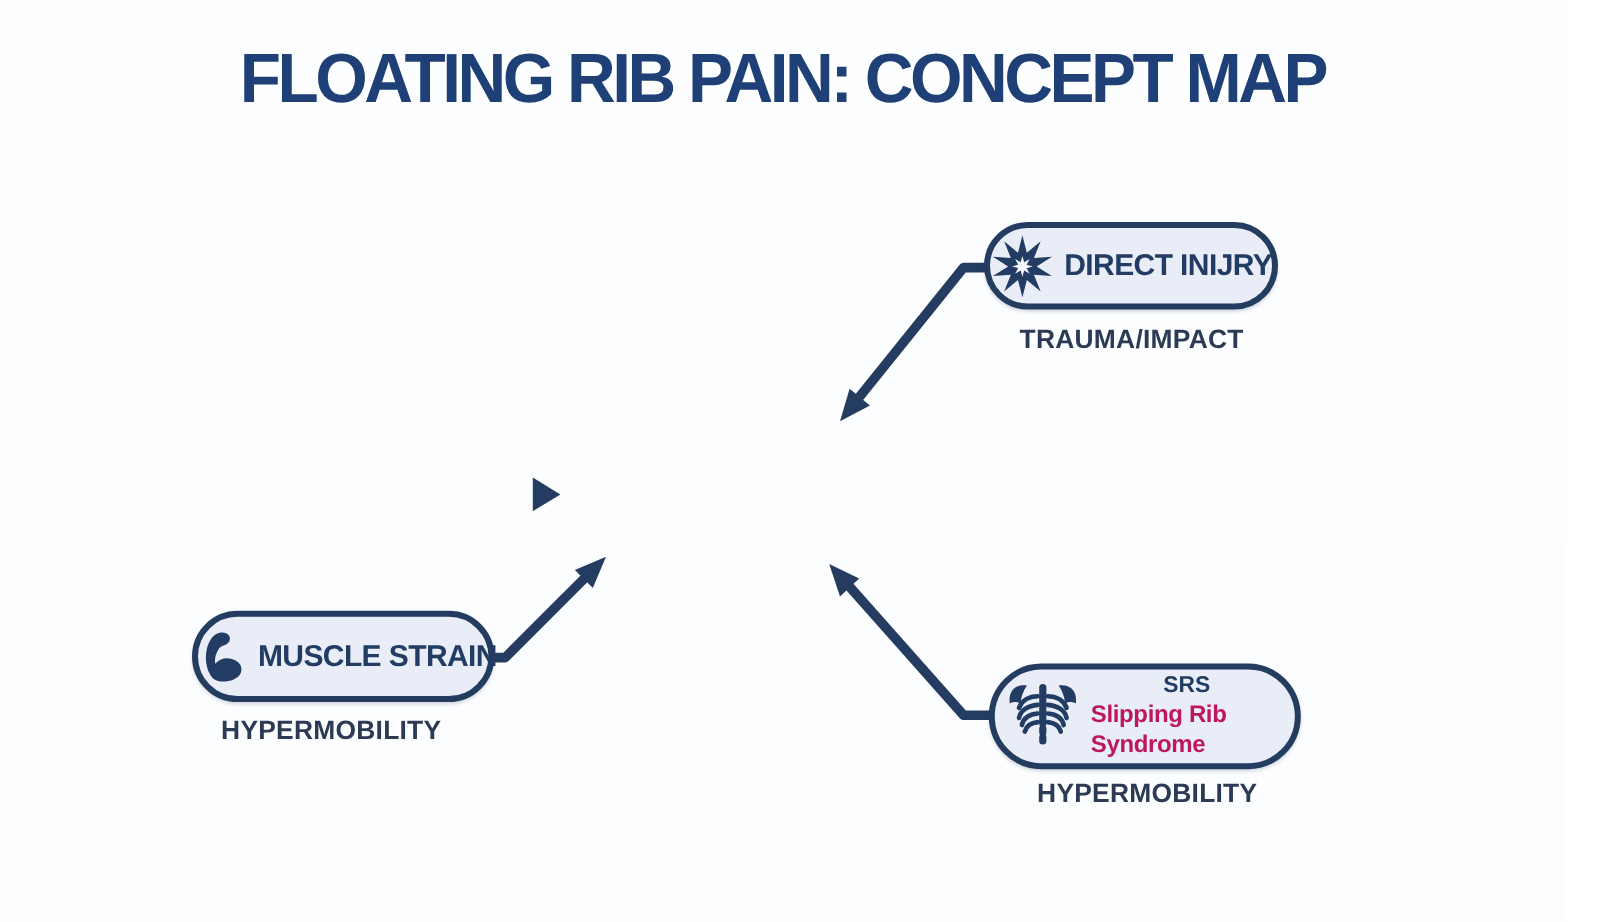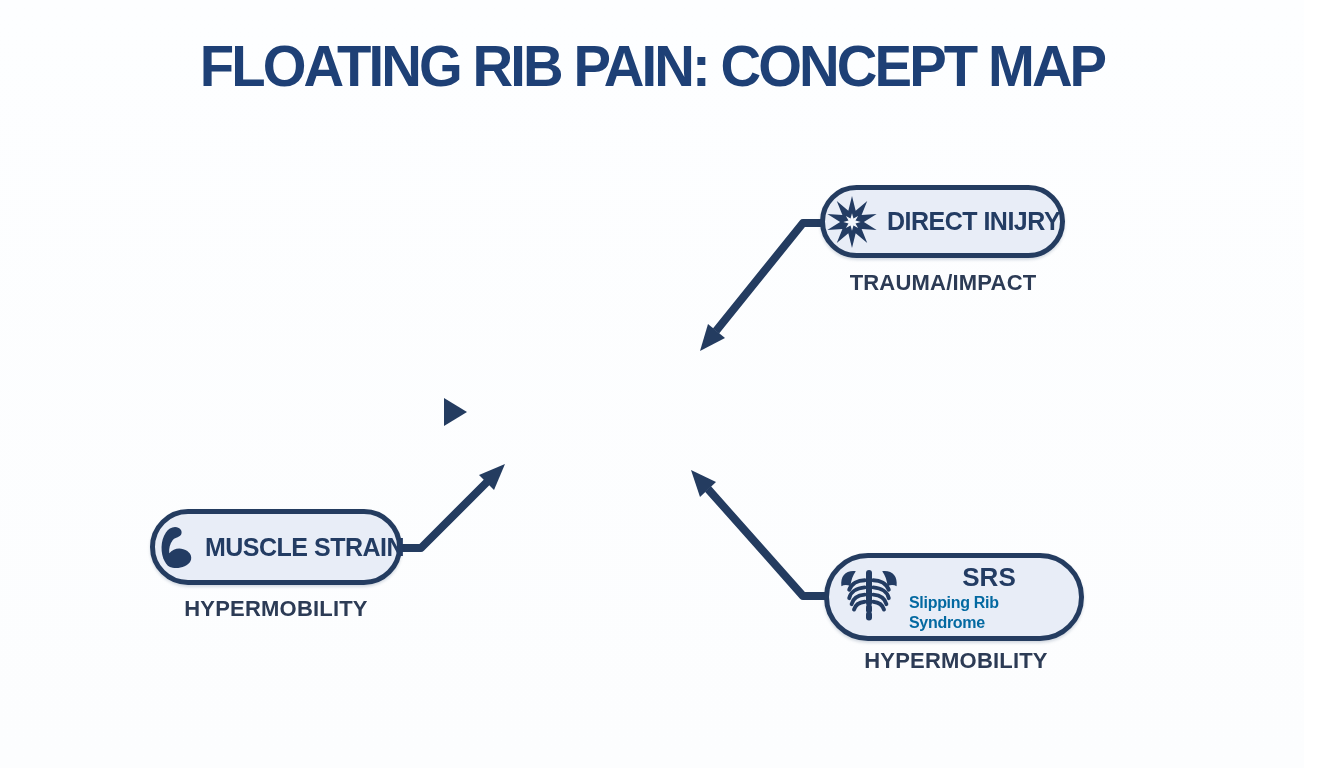--- a/index.html
+++ b/index.html
@@ -20,26 +20,26 @@
     background:#e8edf7;border:5px solid #243c60;border-radius:999px;
     box-shadow:0 2px 3px rgba(30,55,95,.18);
     color:#233c63;box-sizing:border-box;
   }
   .node .icon{display:flex;align-items:center;justify-content:center;flex:0 0 auto;}
   .node .label{font-weight:bold;white-space:nowrap;}
   .node-rib-pain{left:464px;top:353px;width:326px;height:110px;border-width:7px;gap:16px;border-radius:60px;}
   .node-rib-pain .label{font-size:46px;letter-spacing:-1px;transform:scaleX(.96);}
   .node-direct-injury{left:820px;top:185px;width:245px;height:73px;gap:8px;padding:0 10px;}
   .node-direct-injury .label{font-size:25px;letter-spacing:-.5px;}
-  .node-muscle-strain{left:150px;top:509px;width:252px;height:76px;gap:1px;padding:12px 8px;}
+  .node-muscle-strain{left:160px;top:509px;width:252px;height:76px;gap:1px;padding:12px 8px;}
   .node-muscle-strain .label{font-size:25px;letter-spacing:-.5px;}
   .node-srs{left:824px;top:553px;width:260px;height:88px;gap:10px;padding:0 10px;}
   .srs-text{display:flex;flex-direction:column;align-items:center;line-height:1.25;}
-  .srs-text .label{font-size:26px;}
-  .srs-text .sublabel{font-size:16px;font-weight:bold;letter-spacing:-.3px;color:#0369a1;}
+  .srs-text .label{font-size:19px;}
+  .srs-text .sublabel{font-size:20px;font-weight:bold;letter-spacing:-.3px;color:#be185d;}
   .caption{
     position:absolute;z-index:2;transform:translateX(-50%);
     font-size:22px;font-weight:bold;letter-spacing:.2px;color:#2c3b55;white-space:nowrap;
   }
   .caption-trauma{left:943px;top:270px;}
   .caption-overexertion{left:276px;top:596px;}
   .caption-hypermobility{left:956px;top:648px;}
 </style>
 </head>
 <body>

